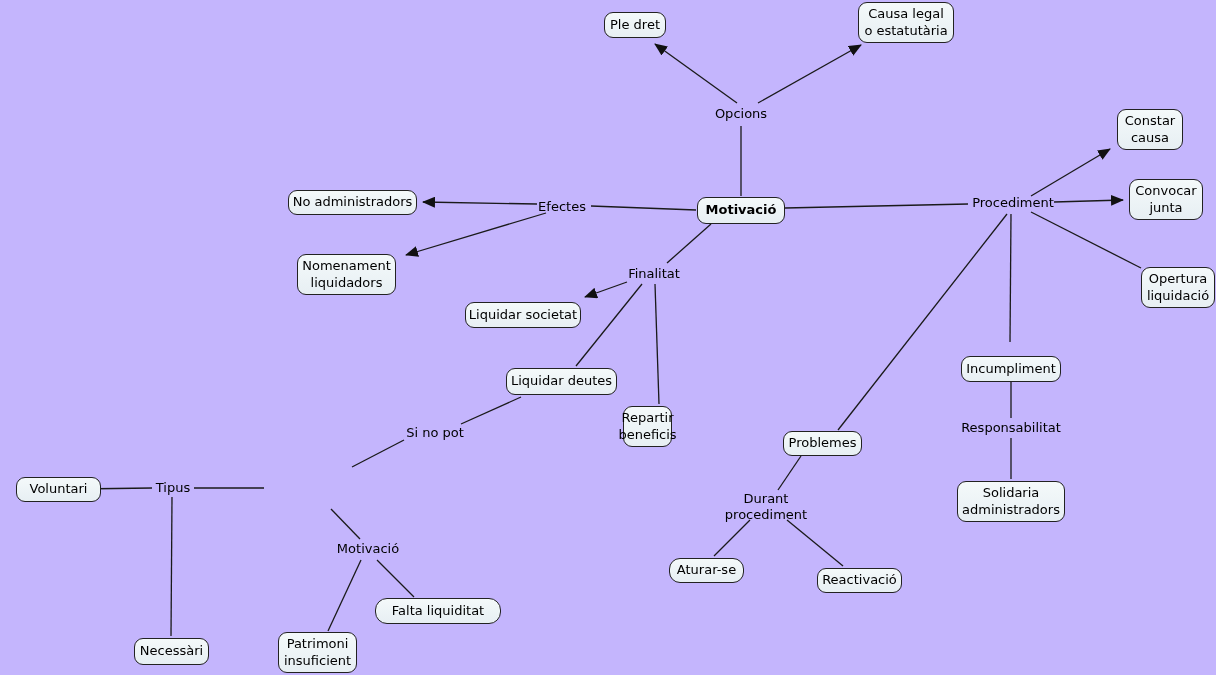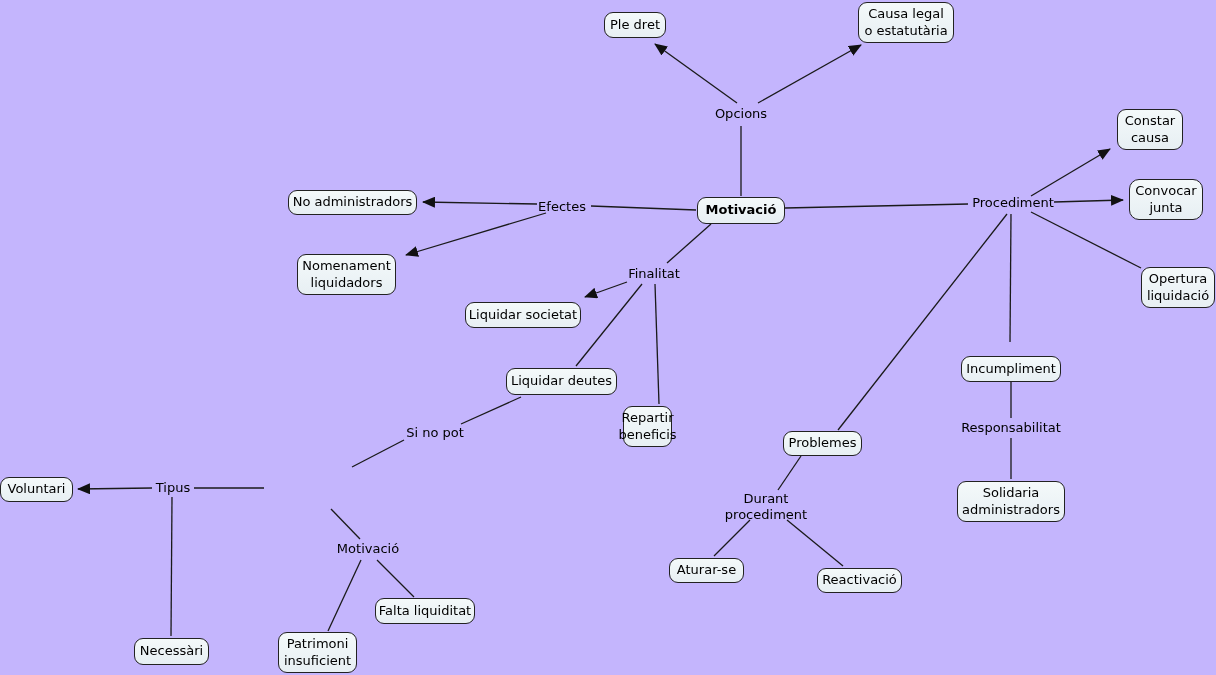--- a/index.html
+++ b/index.html
@@ -76,41 +76,41 @@
 
   <div class="node" style="left:297px;top:254px;width:99px;min-height:40px;">Nomenament liquidadors</div>
 
   <div class="node nowrap" style="left:465px;top:302px;width:116px;min-height:26px;">Liquidar societat</div>
 
   <div class="node nowrap" style="left:506px;top:368px;width:111px;min-height:27px;">Liquidar deutes</div>
 
   <div class="node" style="left:623px;top:406px;width:49px;min-height:40px;">Repartir beneficis</div>
 
 
-  <div class="node nowrap" style="left:0px;top:477px;width:73px;min-height:25px;">Voluntari</div>
+  <div class="node nowrap" style="left:16px;top:477px;width:85px;min-height:25px;">Voluntari</div>
 
   <div class="node nowrap" style="left:134px;top:638px;width:75px;min-height:27px;">Necessàri</div>
 
   <div class="node" style="left:278px;top:632px;width:79px;min-height:40px;">Patrimoni insuficient</div>
 
-  <div class="node nowrap" style="left:375px;top:598px;width:100px;min-height:26px;">Falta liquiditat</div>
+  <div class="node nowrap" style="left:375px;top:598px;width:126px;min-height:26px;border-radius:12px;">Falta liquiditat</div>
 
   <div class="node" style="left:1117px;top:109px;width:66px;min-height:38px;">Constar causa</div>
 
-  <div class="node" style="left:1129px;top:179px;width:74px;min-height:39px;border-radius:10px;">Convocar junta</div>
+  <div class="node" style="left:1129px;top:179px;width:74px;min-height:39px;">Convocar junta</div>
 
   <div class="node" style="left:1141px;top:267px;width:74px;min-height:40px;">Opertura liquidació</div>
 
   <div class="node nowrap" style="left:961px;top:356px;width:100px;min-height:26px;">Incumpliment</div>
 
   <div class="node" style="left:957px;top:481px;width:108px;min-height:39px;">Solidaria administradors</div>
 
   <div class="node nowrap" style="left:783px;top:431px;width:79px;min-height:25px;">Problemes</div>
 
-  <div class="node nowrap" style="left:669px;top:558px;width:75px;min-height:25px;">Aturar-se</div>
+  <div class="node nowrap" style="left:669px;top:558px;width:75px;min-height:25px;border-radius:11px;">Aturar-se</div>
 
   <div class="node nowrap" style="left:817px;top:568px;width:85px;min-height:25px;">Reactivació</div>
 
   <div class="phrase" style="left:704px;top:106px;width:74px;">Opcions</div>
 
   <div class="phrase" style="left:528px;top:199px;width:68px;">Efectes</div>
 
   <div class="phrase" style="left:623px;top:266px;width:62px;">Finalitat</div>
 
   <div class="phrase" style="left:404px;top:425px;width:62px;">Si no pot</div>

